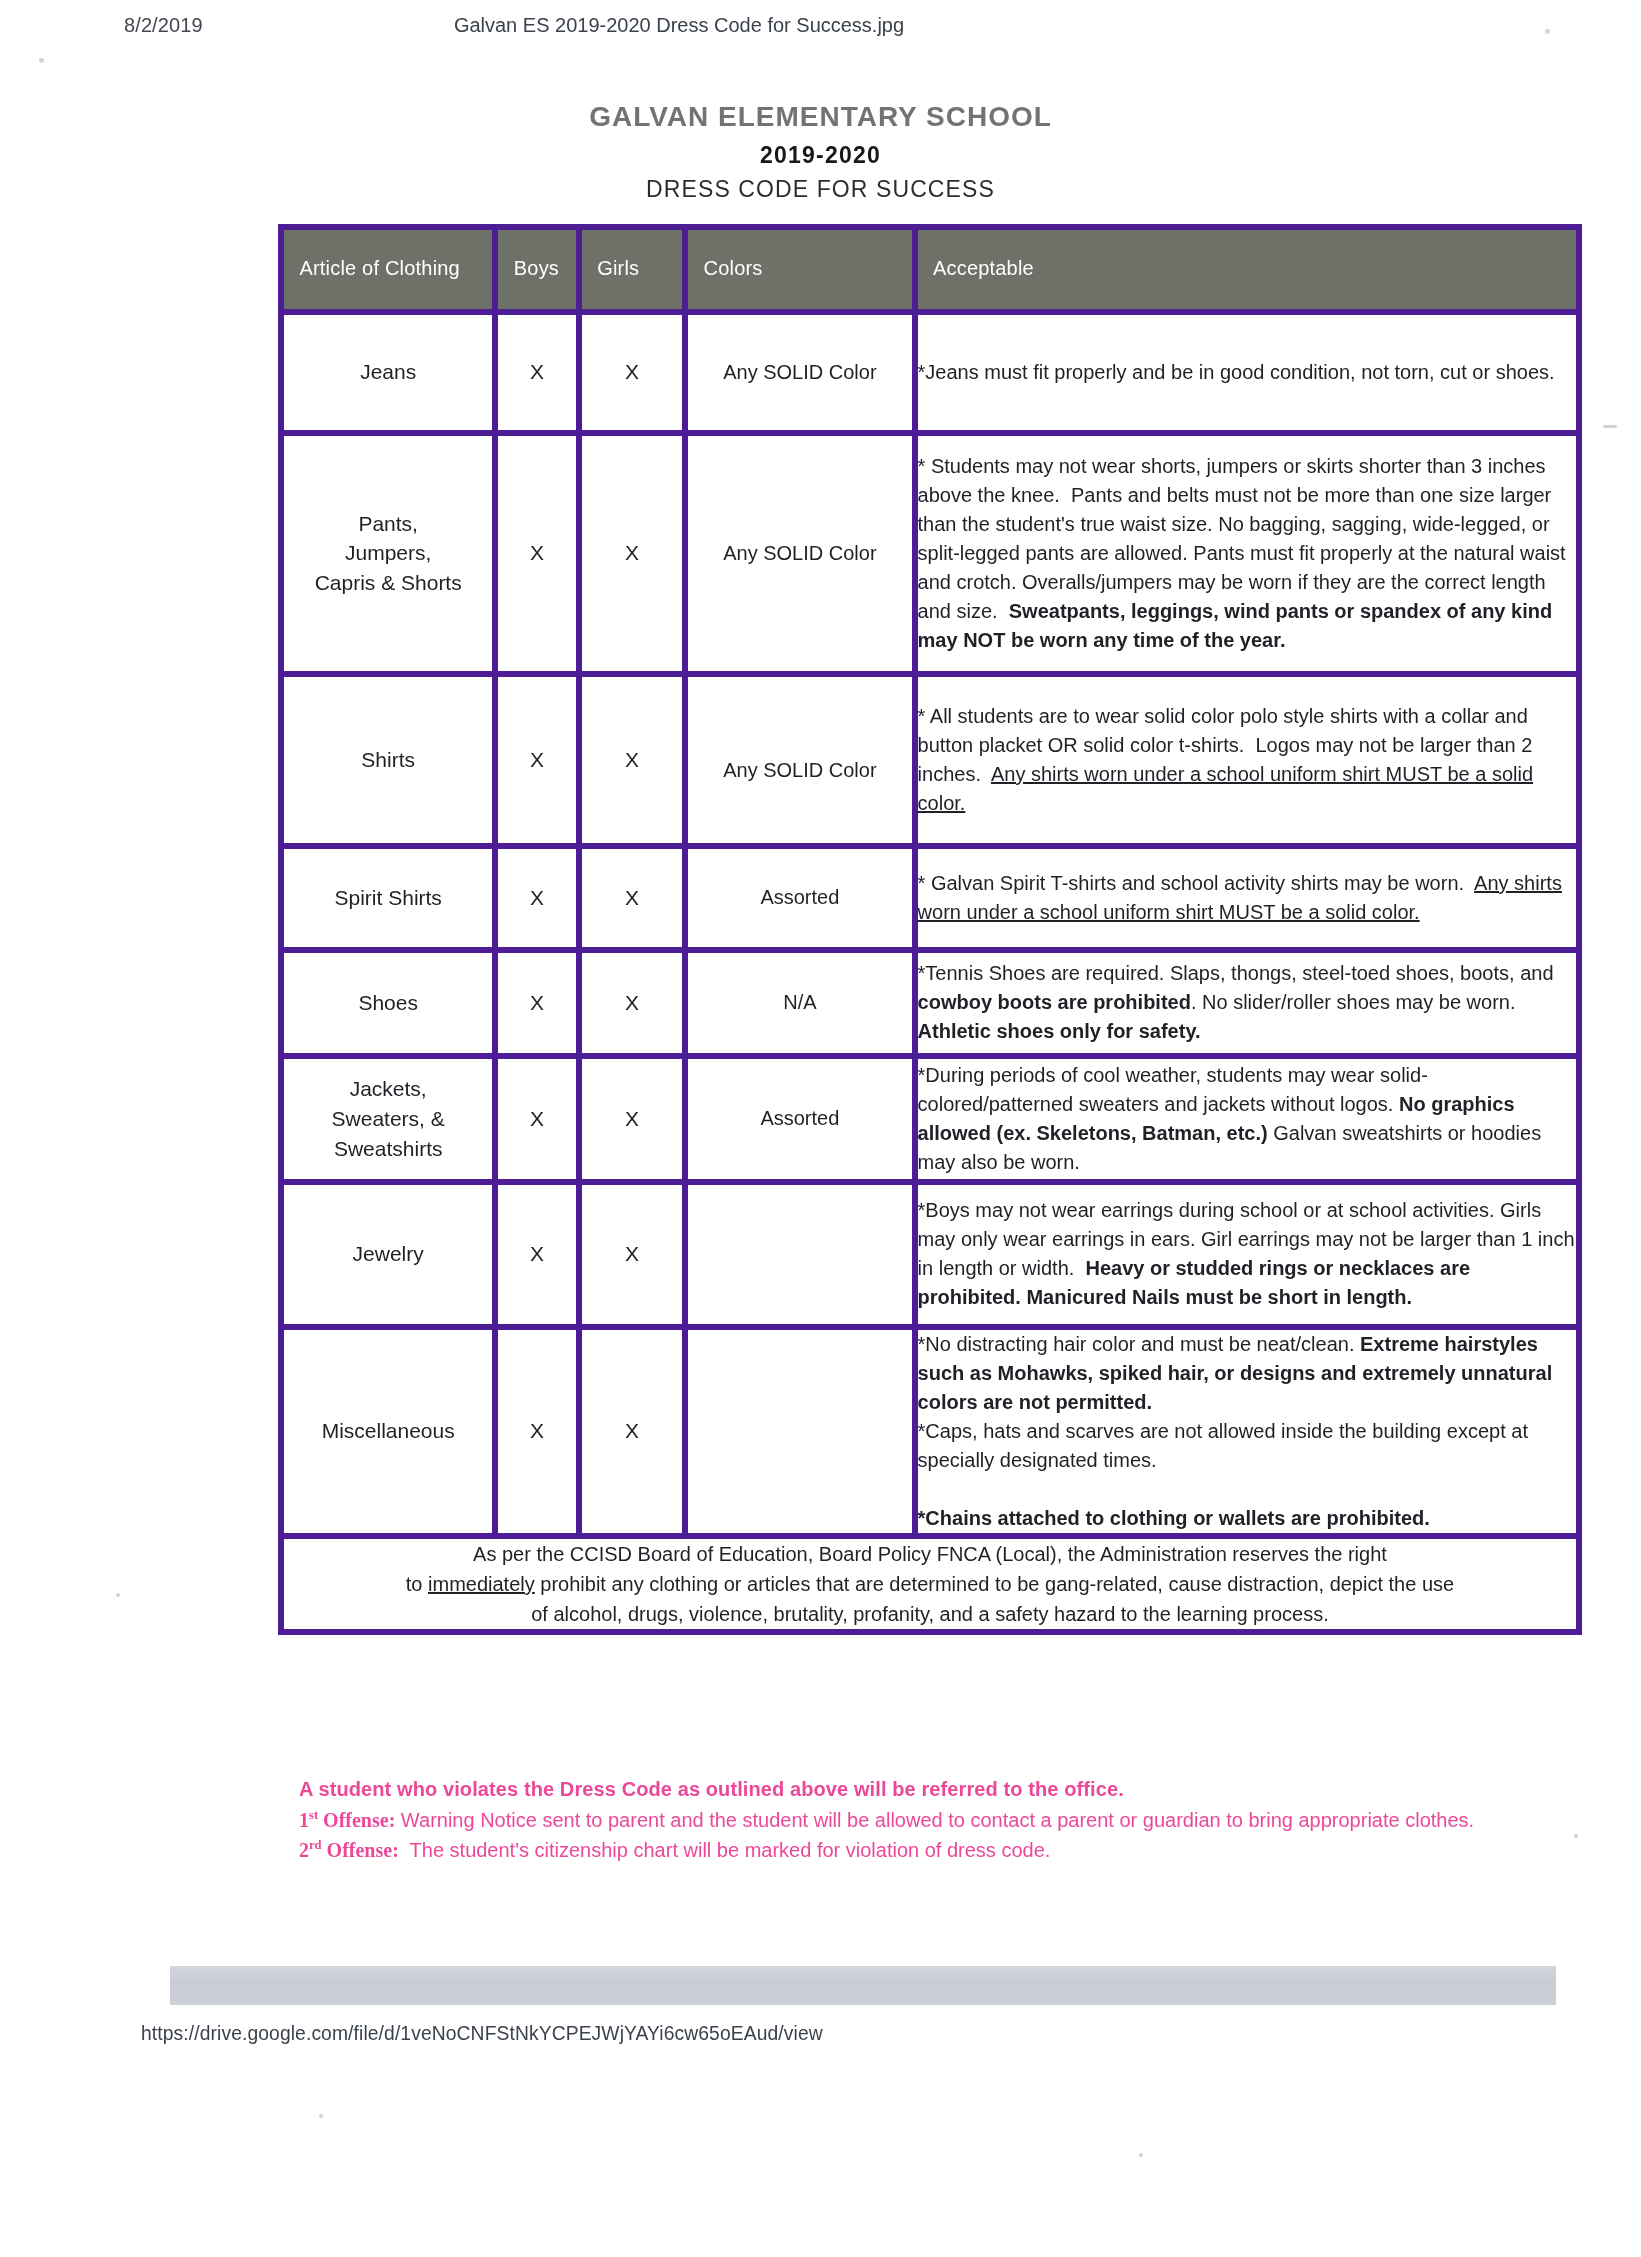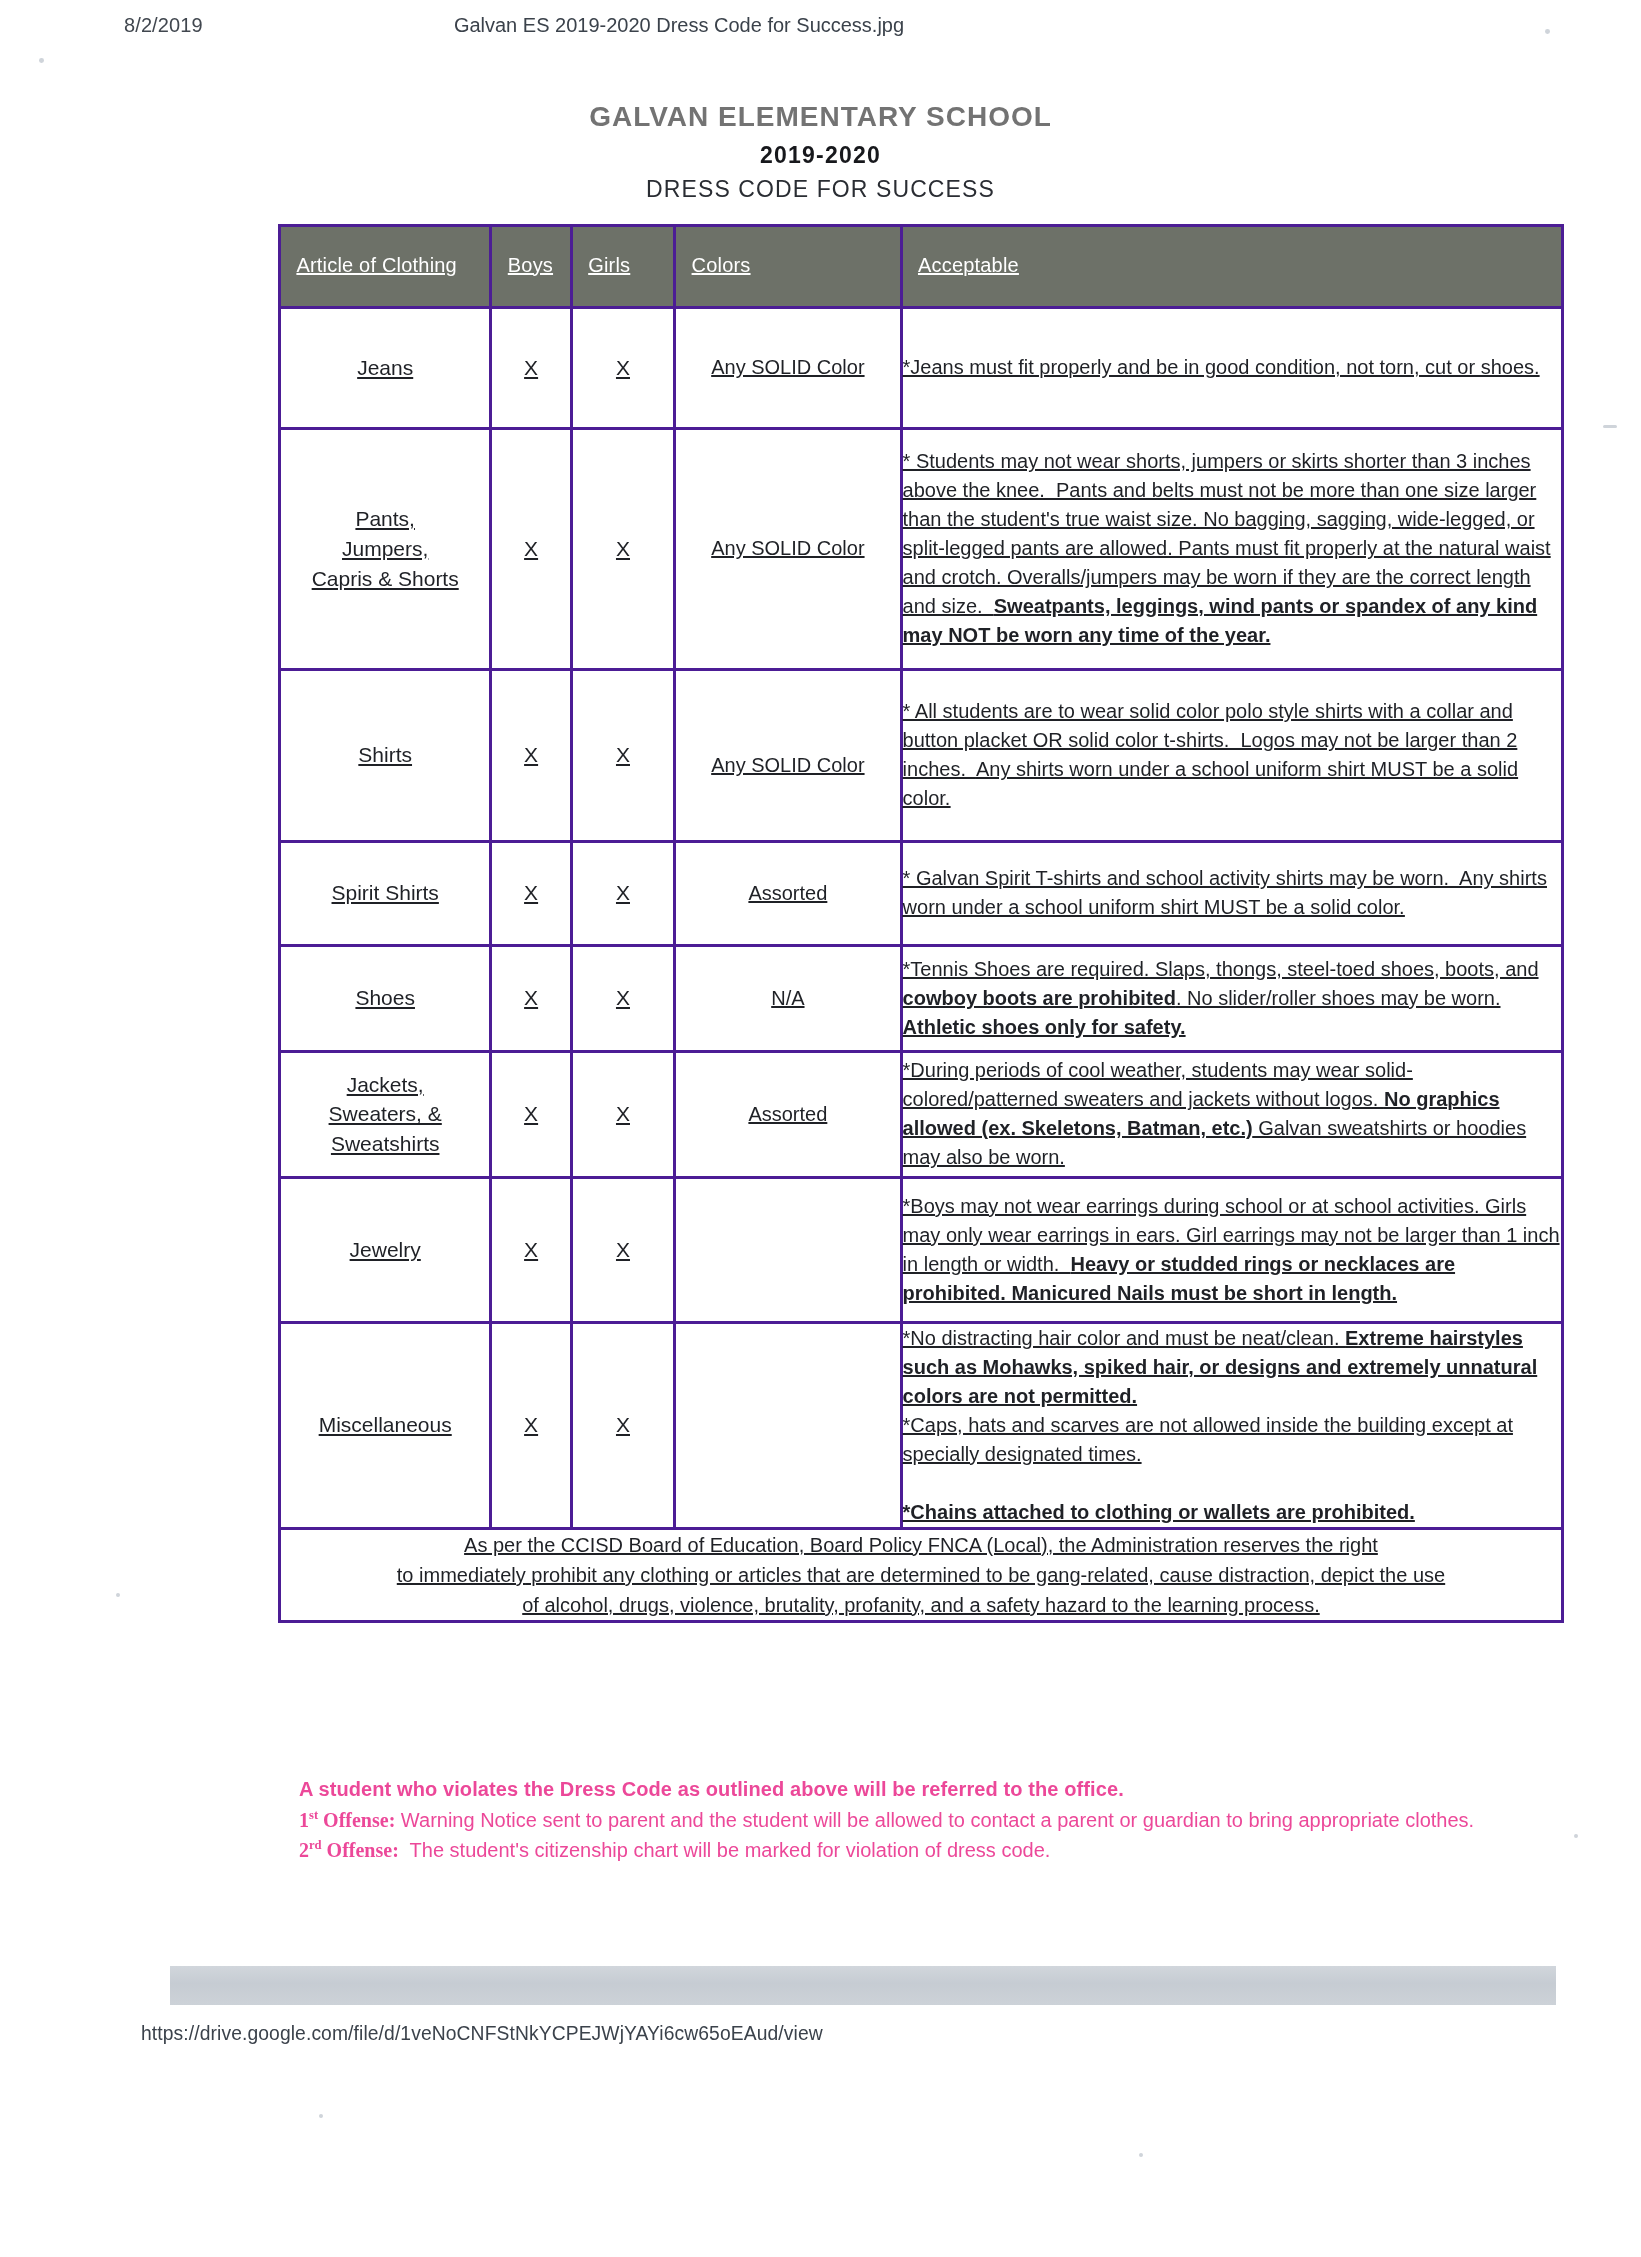--- a/index.html
+++ b/index.html
@@ -38,24 +38,23 @@
     font-size:23px; letter-spacing:1.1px; margin-top:7.7px; color:#2a2d33;
   }
 
   
   .dc-table {
     position:absolute; left:278px; top:224px; width:1190px;
     border-collapse:collapse;
     table-layout:fixed;
   }
   .dc-table td, .dc-table th {
-    border:3px solid #4c1d95;
+    border:6px solid #4c1d95;
     vertical-align:middle;
     padding:0;
-    text-decoration:underline;
   }
   .dc-table thead th {
     background:#6d7168;
     color:#ffffff;
     font-weight:normal;
     font-size:20px;
     text-align:left;
     padding:13.5px 0 15.4px 15.4px;
     height:50px;
     line-height:1.28;

